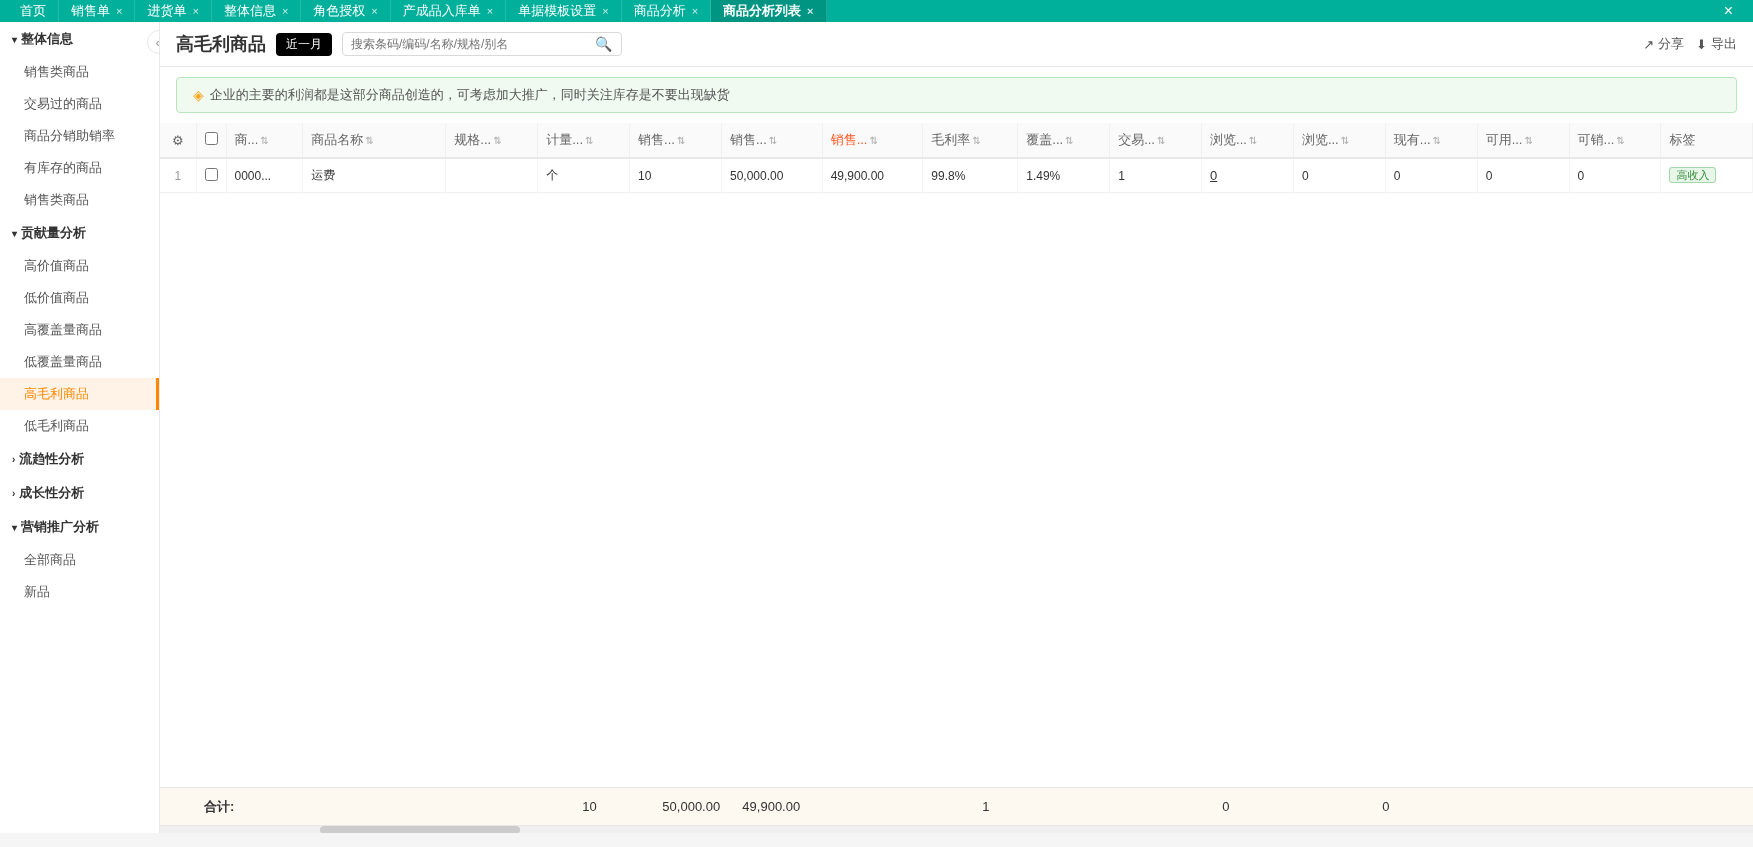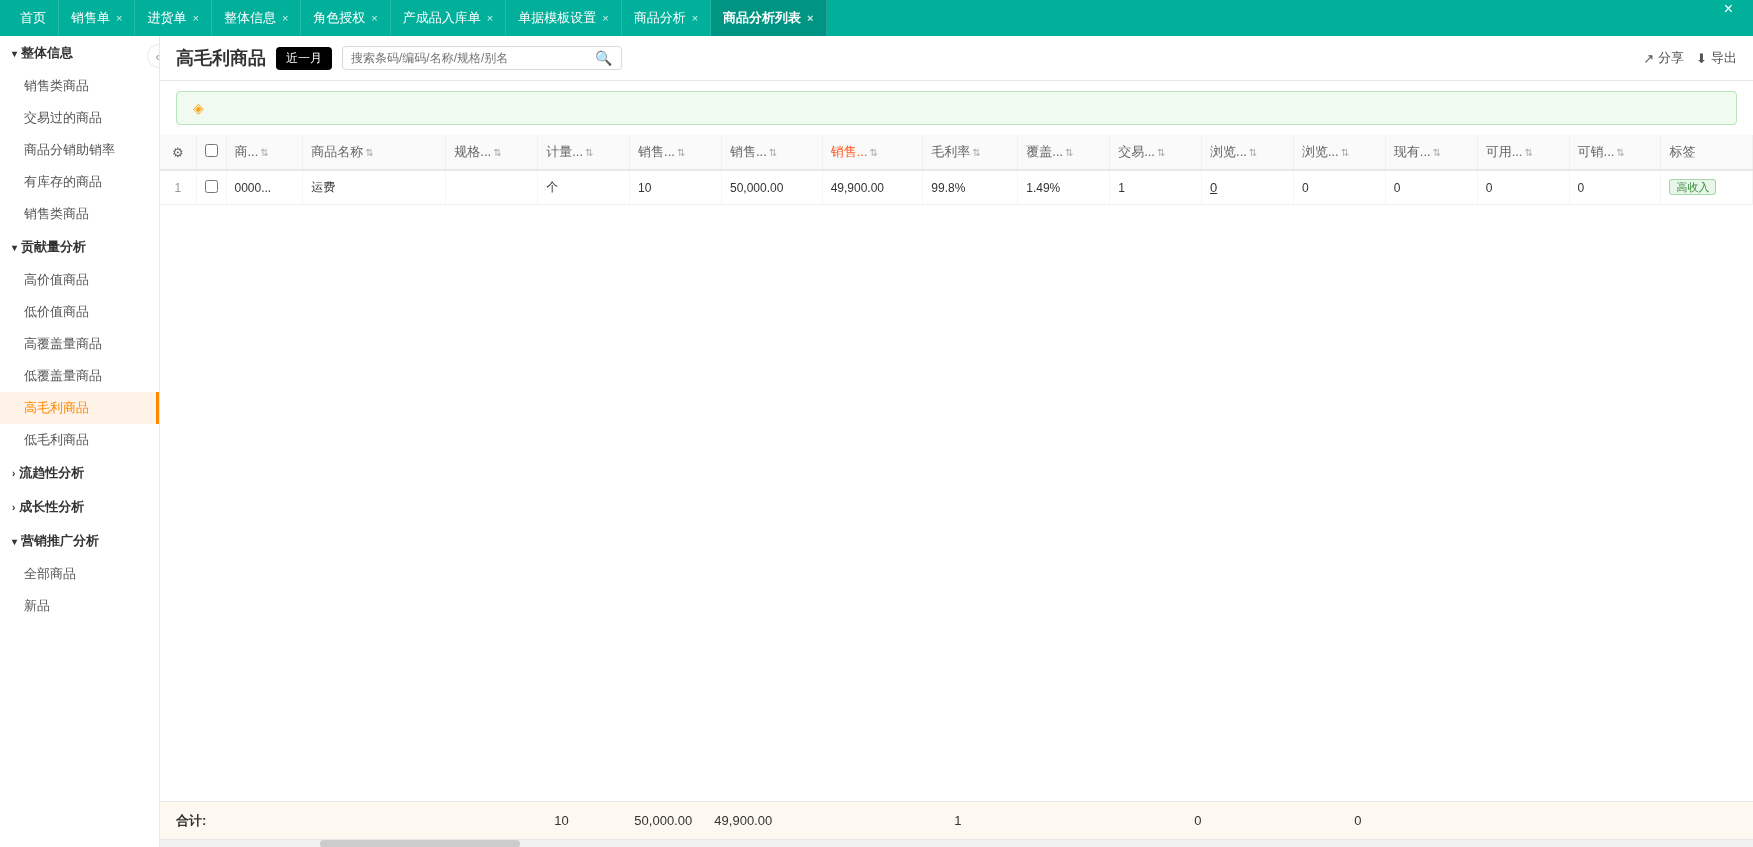--- a/index.html
+++ b/index.html
@@ -1,23 +1,23 @@
 <!DOCTYPE html>
 <html><head>
   <meta charset="utf-8">
   <style>
     * { box-sizing: border-box; margin: 0; padding: 0; font-family: 'Microsoft YaHei', Arial, sans-serif; font-size: 13px; }
     body { background: #f5f5f5; overflow: hidden; width: 1753px; height: 847px; }
 
     
     .topbar {
       display: flex;
-      align-items: flex-start;
+      align-items: center;
       background: #00b09b;
-      height: 36px;
+      height: 22px;
       padding: 0 8px;
       gap: 0;
     }
     .topbar-item {
       display: flex;
       align-items: center;
       padding: 0 12px;
       height: 36px;
       color: #fff;
       font-size: 13px;
@@ -232,21 +232,21 @@
       background: #fef9f0;
       border-top: 1px solid #e8e8e8;
       display: flex;
       align-items: center;
       padding: 8px 16px;
       gap: 0;
       font-size: 12px;
       color: #333;
       min-height: 38px;
     }
-    .footer-label { font-weight: bold; margin-right: 20px; }
+    .footer-label { font-weight: bold; margin-right: 20px; margin-left: 28px; }
     .footer-cells {
       display: flex;
       gap: 0;
       flex: 1;
     }
     .footer-cell {
       padding: 0 8px;
       min-width: 80px;
       color: #333;
     }
@@ -398,20 +398,21 @@
         </div>
         <div class="action-btn">
           <span style="font-size:13px;">⬇</span>
           <span>导出</span>
         </div>
       </div>
     </div>
 
     <div class="info-banner">
       <span class="info-icon">◈</span>
+      <span>企业的主要的利润都是这部分商品创造的，可考虑加大推广，同时关注库存是不要出现缺货</span>
     </div>
 
     <div class="table-wrapper">
       <table>
         <thead>
           <tr>
             <th style="width:36px; text-align:center;">
               <span class="settings-icon">⚙</span>
             </th>
             <th style="width:30px; text-align:center;">

